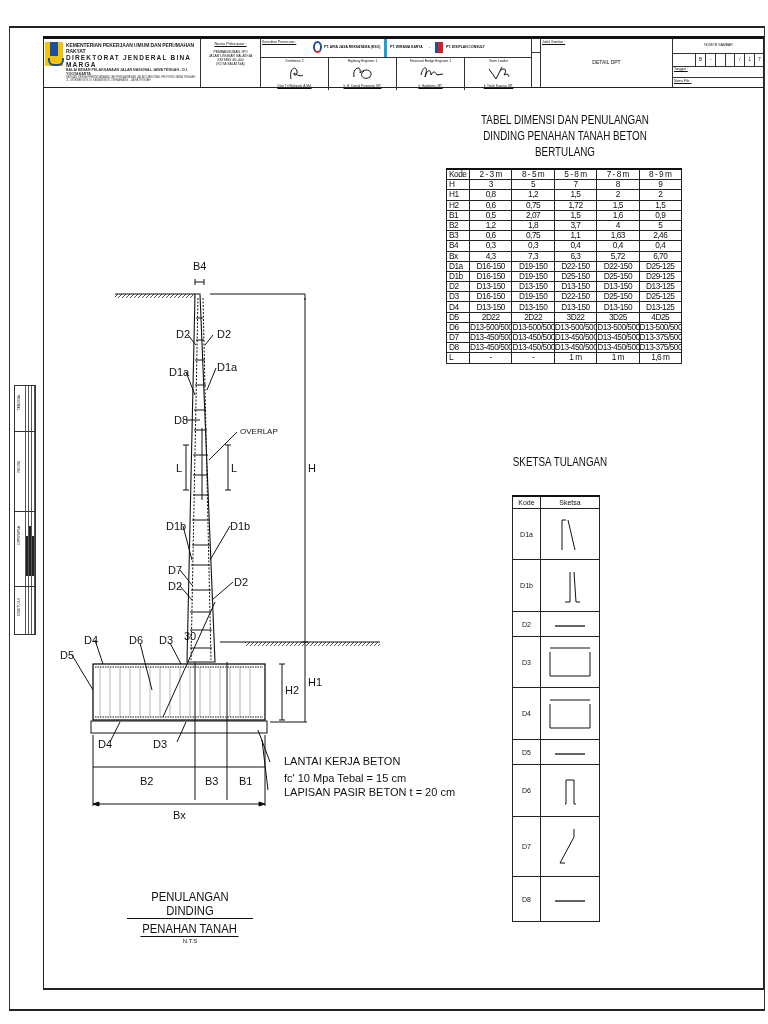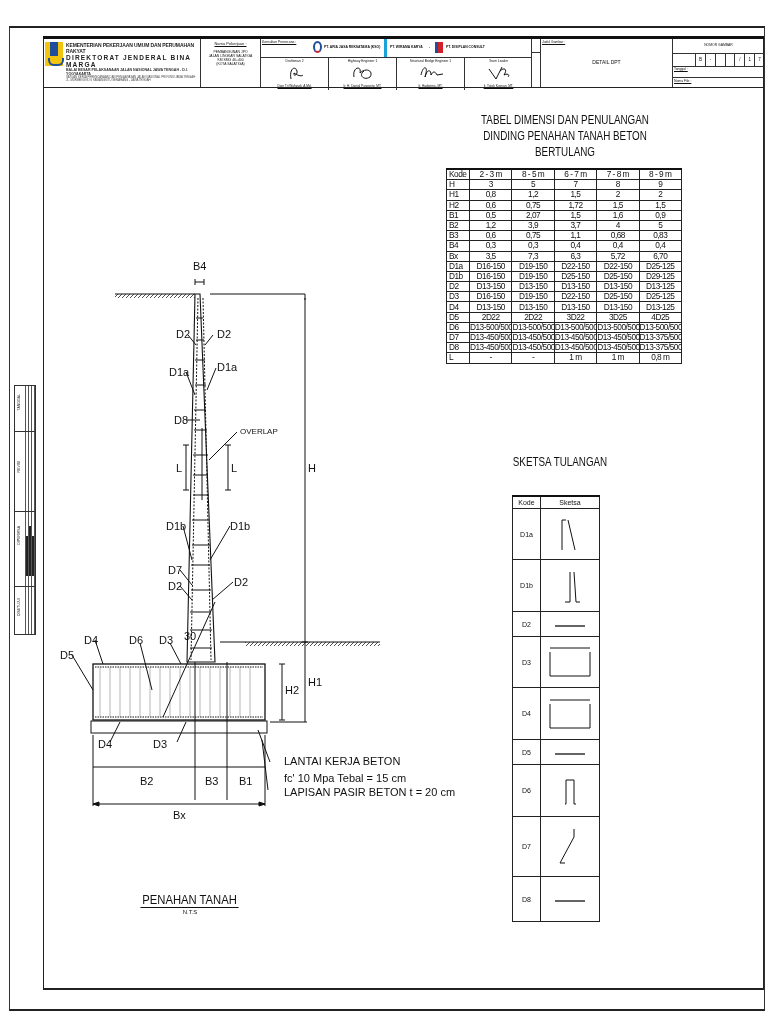--- a/index.html
+++ b/index.html
@@ -160,21 +160,21 @@
 <div class="dim-title">
   <div>TABEL DIMENSI DAN PENULANGAN</div>
   <div>DINDING PENAHAN TANAH BETON BERTULANG</div>
 </div>
 <table class="dim">
   <tbody id="dim-body">
       <tr>
         <td>Kode</td>
         <td>2 - 3 m</td>
         <td>8 - 5 m</td>
-        <td>6 - 7 m</td>
+        <td>5 - 8 m</td>
         <td>7 - 8 m</td>
         <td>8 - 9 m</td>
       </tr>
       <tr>
         <td>H</td>
         <td>3</td>
         <td>5</td>
         <td>7</td>
         <td>8</td>
         <td>9</td>
@@ -199,44 +199,44 @@
         <td>B1</td>
         <td>0,5</td>
         <td>2,07</td>
         <td>1,5</td>
         <td>1,6</td>
         <td>0,9</td>
       </tr>
       <tr>
         <td>B2</td>
         <td>1,2</td>
-        <td>3,9</td>
+        <td>1,8</td>
         <td>3,7</td>
         <td>4</td>
         <td>5</td>
       </tr>
       <tr>
         <td>B3</td>
         <td>0,6</td>
         <td>0,75</td>
         <td>1,1</td>
-        <td>0,68</td>
-        <td>0,83</td>
+        <td>1,63</td>
+        <td>2,46</td>
       </tr>
       <tr>
         <td>B4</td>
         <td>0,3</td>
         <td>0,3</td>
         <td>0,4</td>
         <td>0,4</td>
         <td>0,4</td>
       </tr>
       <tr>
         <td>Bx</td>
-        <td>3,5</td>
+        <td>4,3</td>
         <td>7,3</td>
         <td>6,3</td>
         <td>5,72</td>
         <td>6,70</td>
       </tr>
       <tr>
         <td>D1a</td>
         <td>D16-150</td>
         <td>D19-150</td>
         <td>D22-150</td>
@@ -306,21 +306,21 @@
         <td>D13-450/500</td>
         <td>D13-450/500</td>
         <td>D13-375/500</td>
       </tr>
       <tr>
         <td>L</td>
         <td>-</td>
         <td>-</td>
         <td>1 m</td>
         <td>1 m</td>
-        <td>0,8 m</td>
+        <td>1,6 m</td>
       </tr>
     </tbody>
 </table>
 
 <div class="sk-title">SKETSA TULANGAN</div>
 <table class="sk">
   <tbody>
       <tr>
     <td>Kode</td>
     <td>Sketsa</td>
@@ -543,15 +543,16 @@
     <text x="205" y="785">B3</text>
     <text x="239" y="785">B1</text>
     <text x="173" y="819">Bx</text>
     <text x="284" y="765">LANTAI KERJA BETON</text>
     <text x="284" y="782">fc' 10 Mpa Tebal = 15 cm</text>
     <text x="284" y="796">LAPISAN PASIR BETON  t = 20 cm</text>
   </g>
 </svg>
 
 <div class="ttl">
+  <div><span class="a">PENULANGAN DINDING</span></div>
   <div><span class="b">PENAHAN TANAH</span></div>
   <div class="c">N.T.S</div>
 </div>
 
 </body></html>

